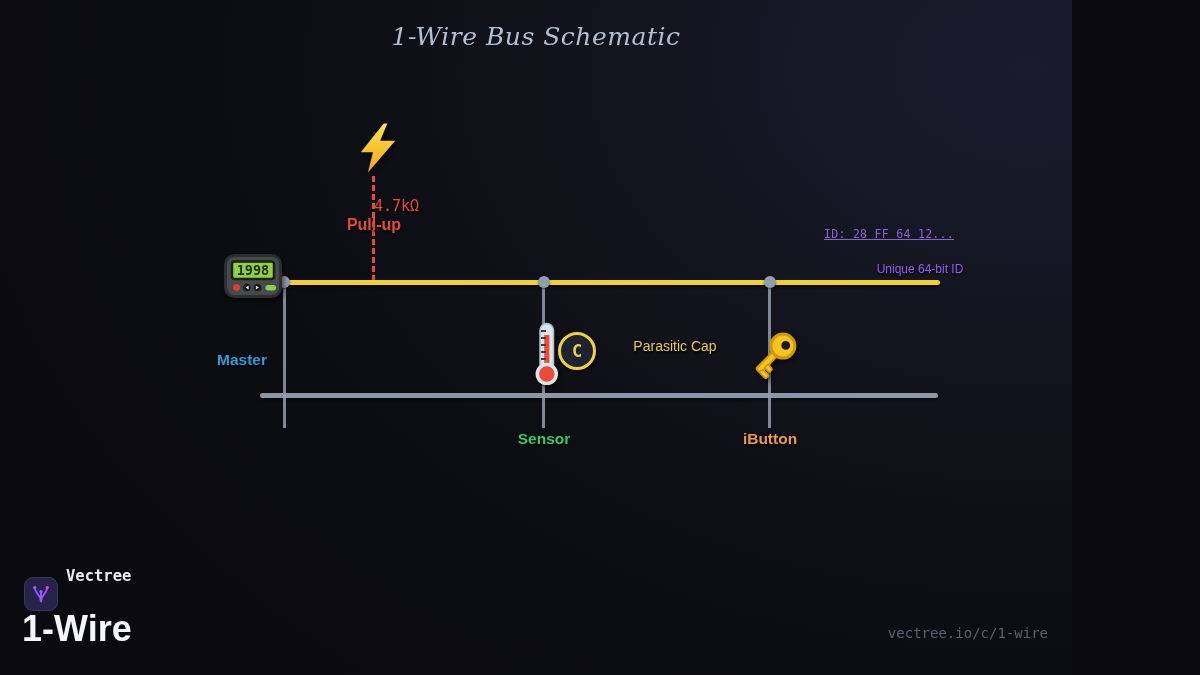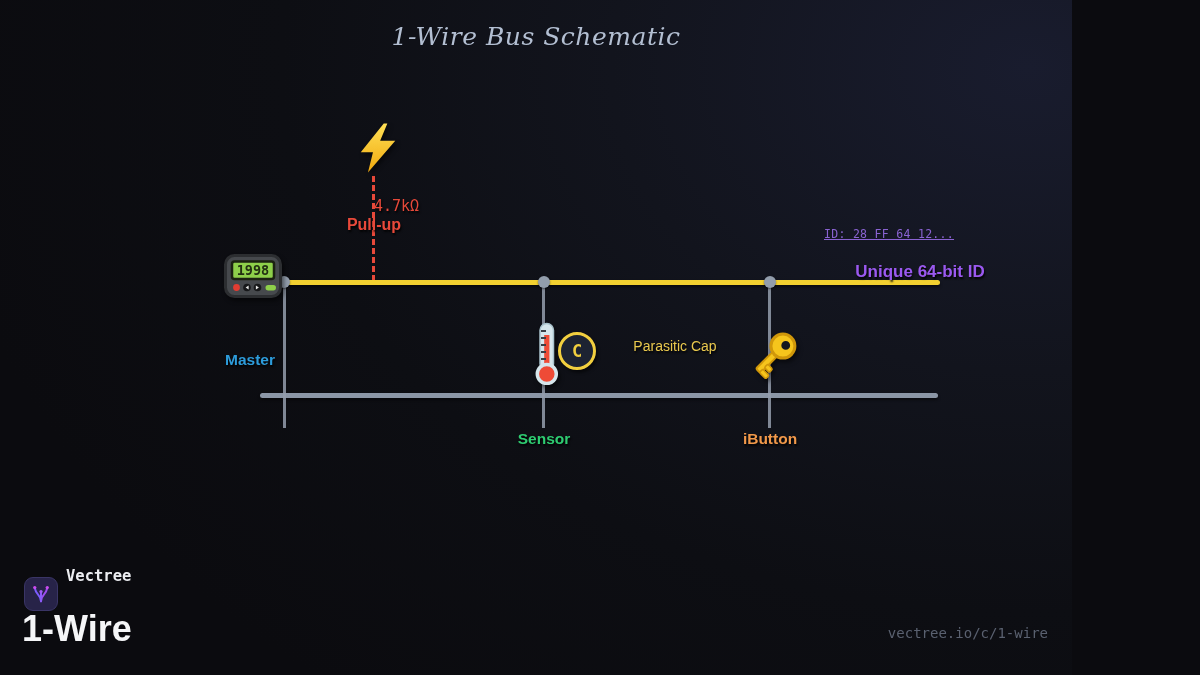--- a/index.html
+++ b/index.html
@@ -96,21 +96,21 @@
   
   .dev-label {
     position: absolute;
     transform: translateX(-50%);
     font-weight: bold;
     font-size: 15.5px;
     text-shadow: 1px 2px 2px rgba(0,0,0,.85);
     white-space: nowrap;
     margin-top: 32px;
   }
-  .master-label  { left: 250px; top: 319px; color: #2d9cdb; }
+  .master-label  { left: 242px; top: 319px; color: #2d9cdb; }
   .sensor-label  { left: 544px; top: 398px; color: #2ecc71; }
   .ibutton-label { left: 770px; top: 398px; color: #f2994a; }
   .pullup-label  { left: 374px; top: 184px; color: #e8493a; font-size: 16px; }
 
   .pullup-value {
     position: absolute;
     left: 374px; top: 197px;
     font-family: "DejaVu Sans Mono", monospace;
     font-size: 15px;
     color: #e8493a;
@@ -133,22 +133,22 @@
     font-size: 11.5px;
     letter-spacing: 0.3px;
     color: #8a63d2;
     white-space: nowrap;
     text-decoration: underline;
   }
   .id-caption {
     position: absolute;
     left: 920px; top: 262px;
     transform: translateX(-50%);
-    font-weight: bold;
-    font-size: 17px;
+    font-weight: normal;
+    font-size: 12px;
     color: #9b59f0;
     text-shadow: 1px 2px 2px rgba(0,0,0,.85);
     white-space: nowrap;
   }
 
   
   .brand-logo {
     position: absolute;
     left: 24px; top: 577px;
     width: 34px; height: 34px;

